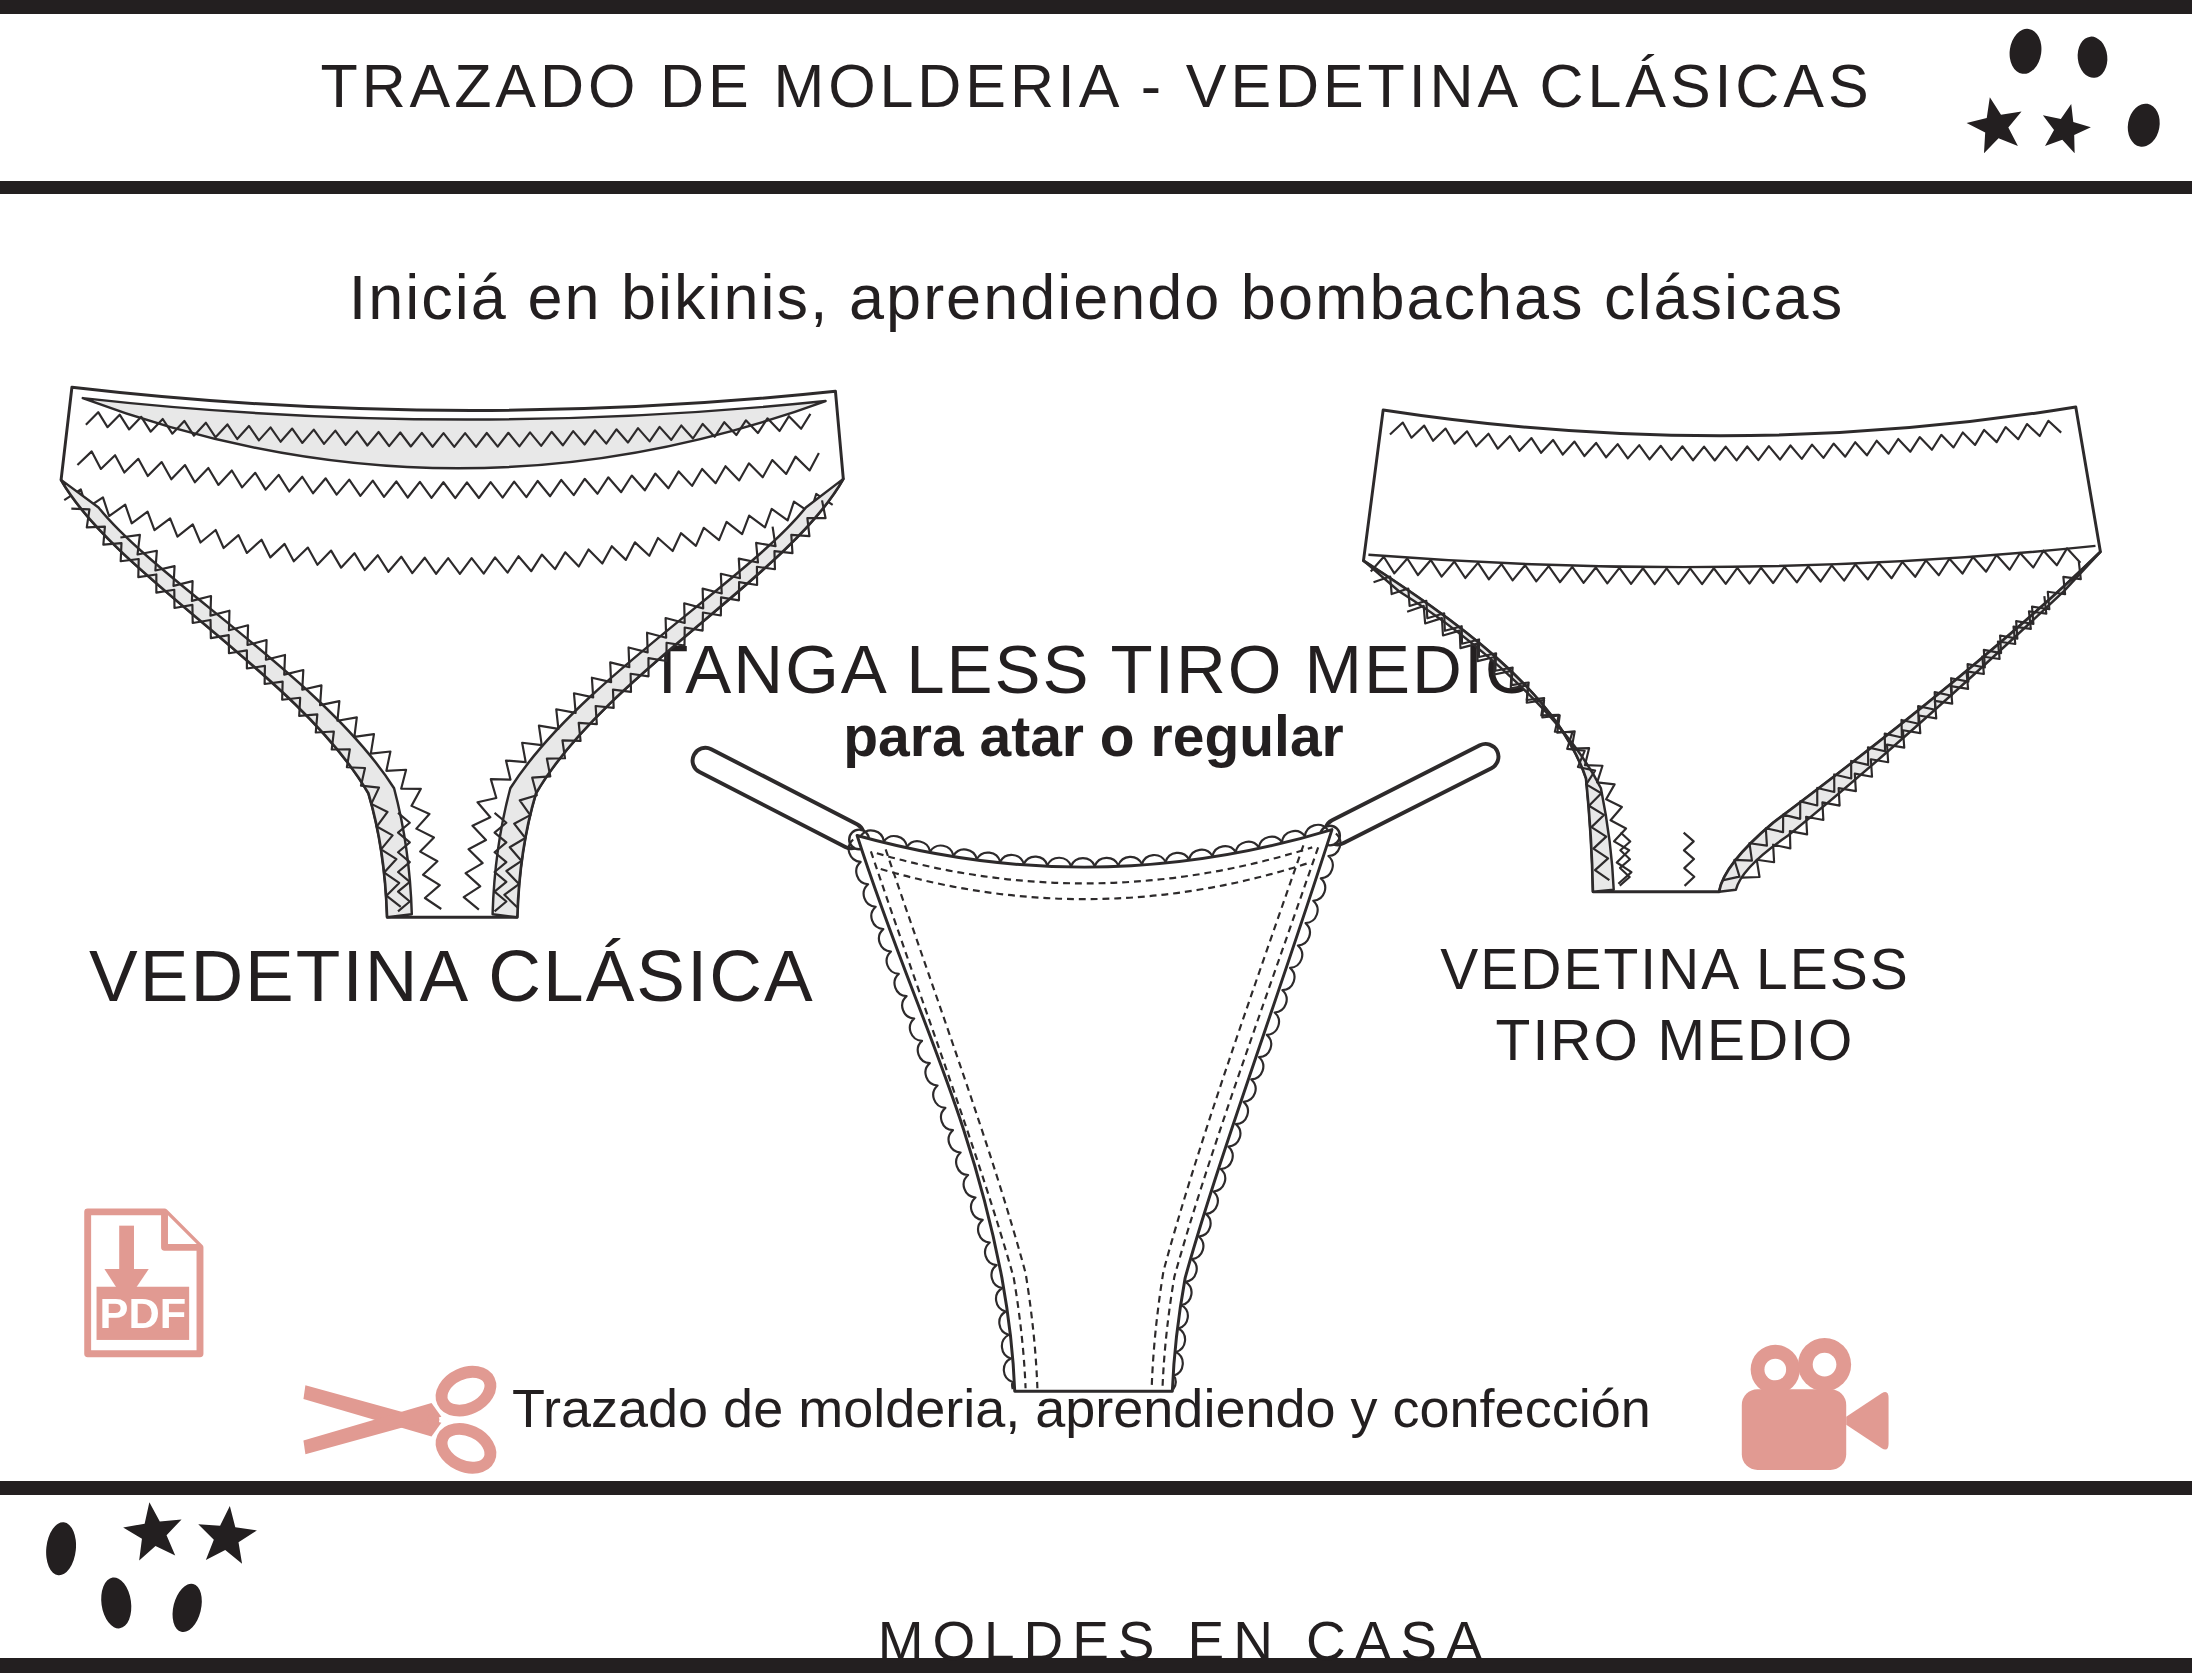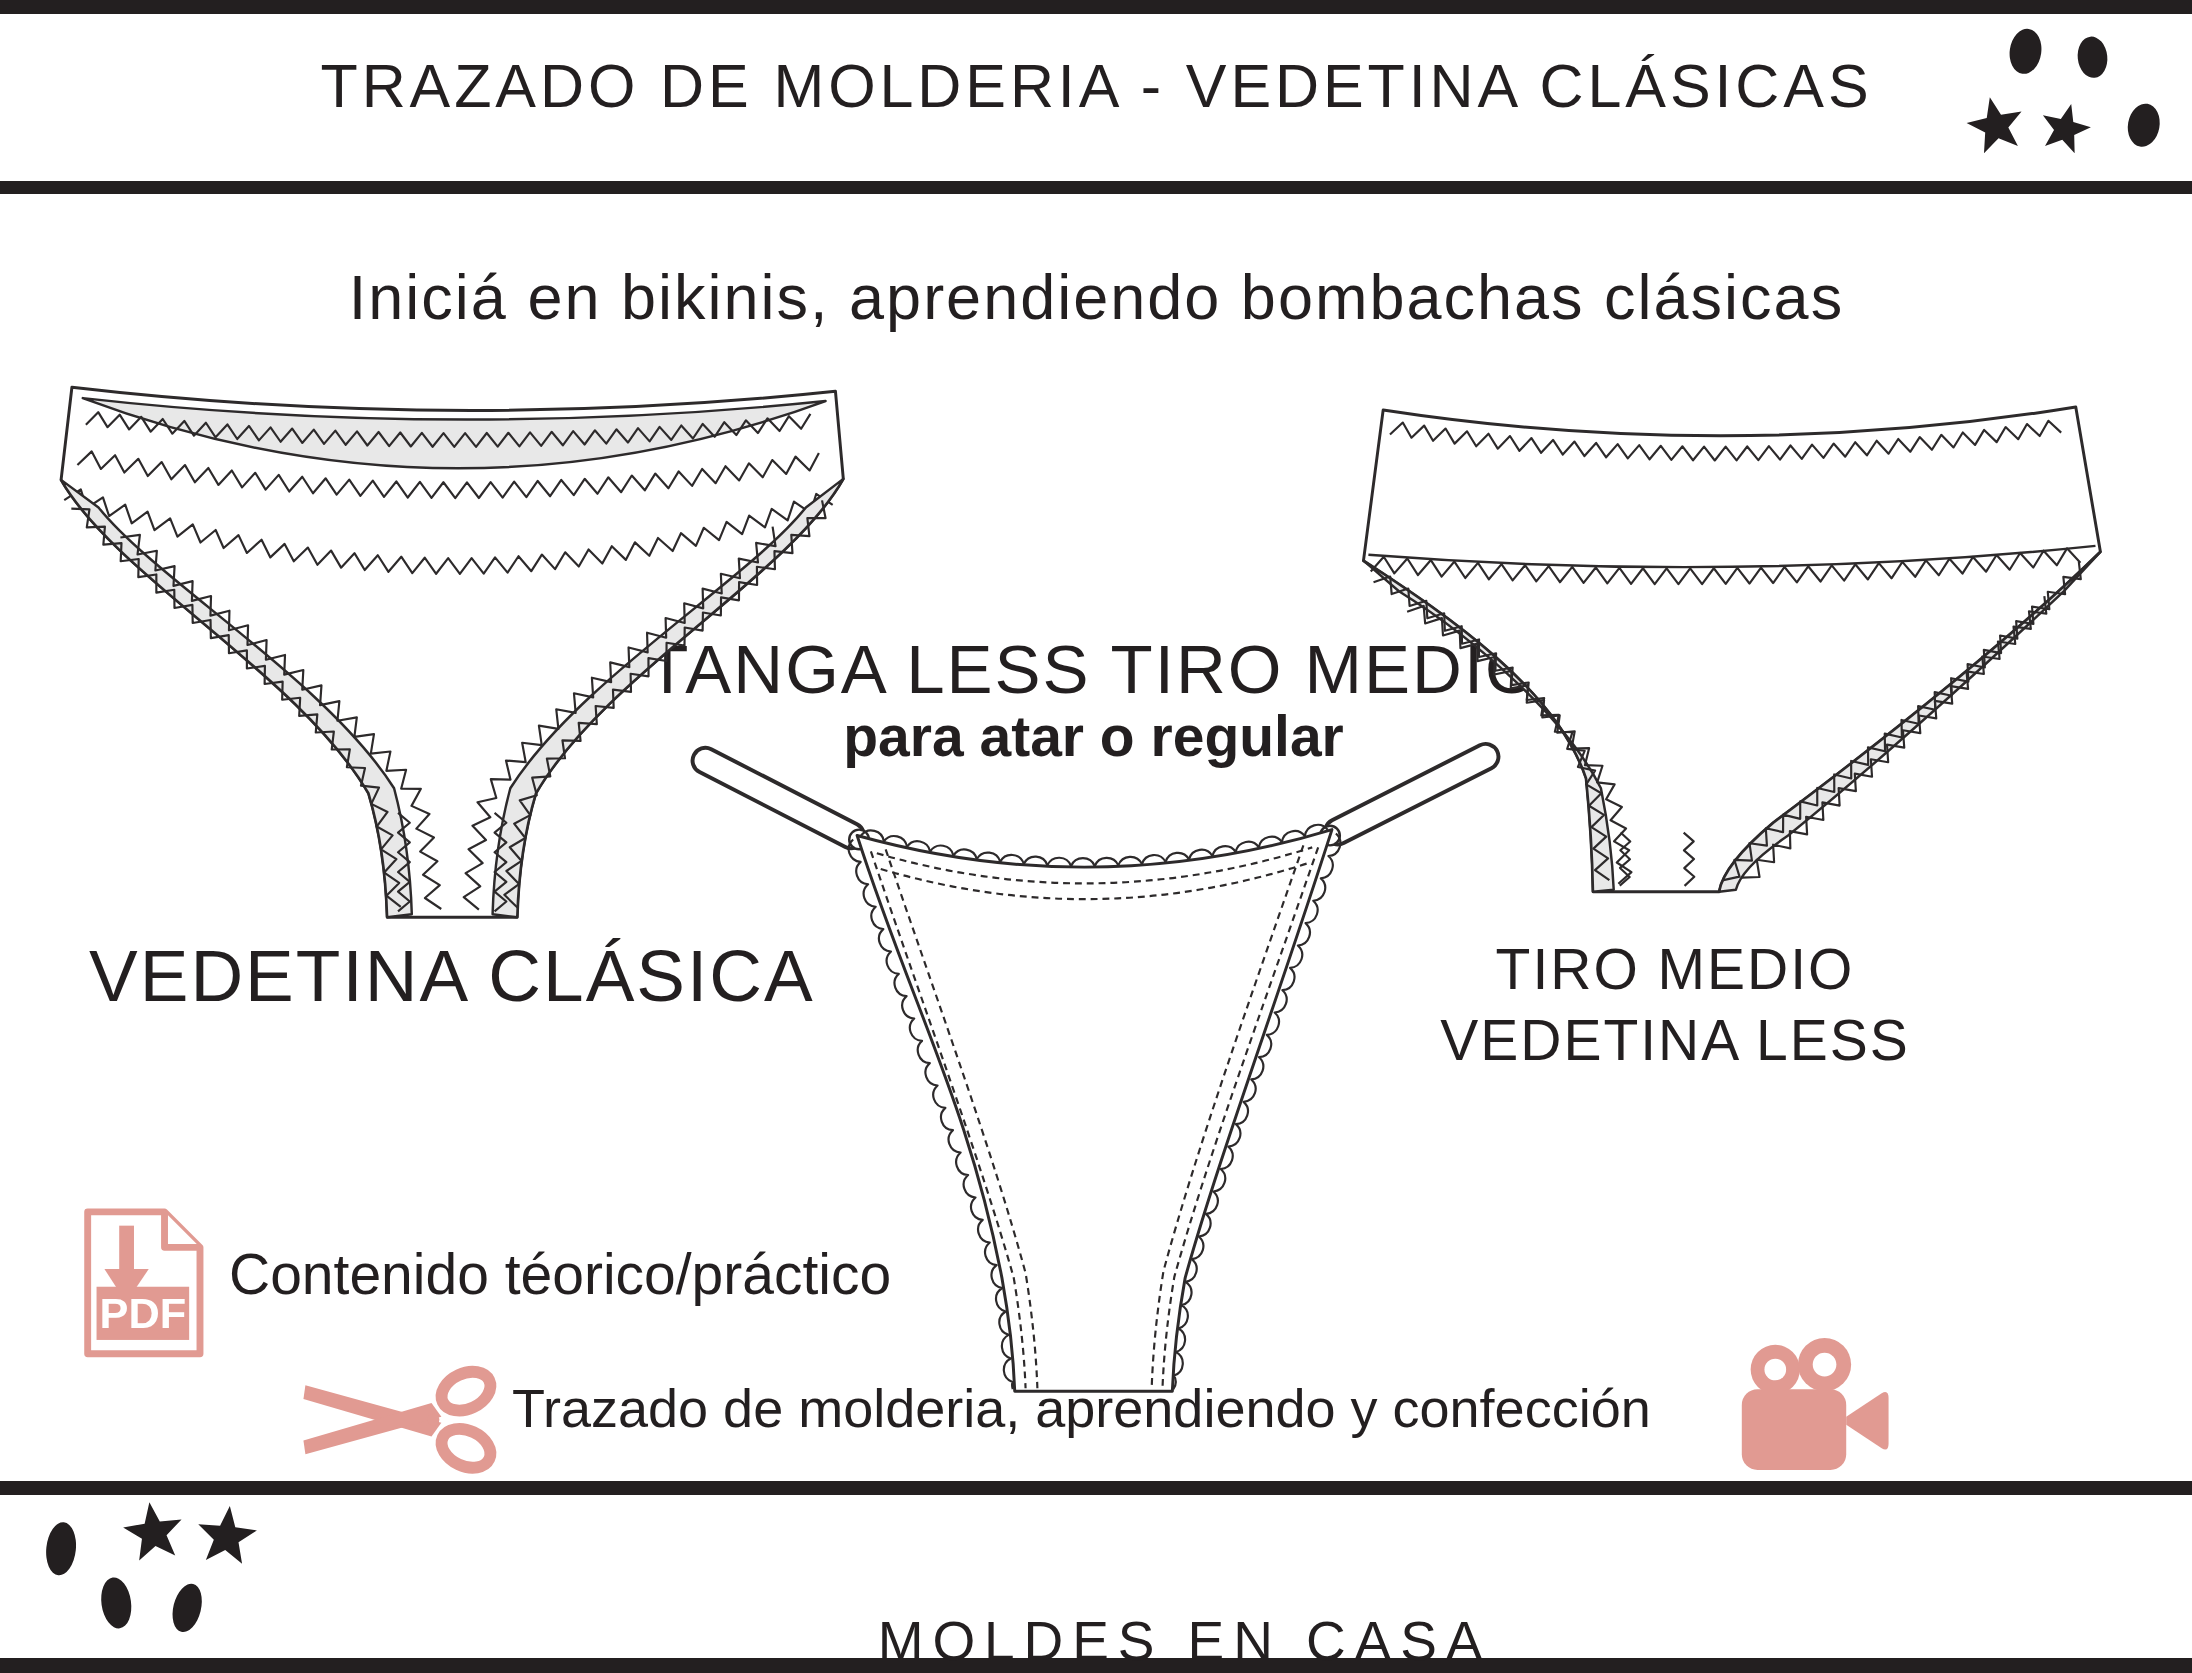--- a/index.html
+++ b/index.html
@@ -53,24 +53,23 @@
   <div class="bar" style="top:181px;height:12.8px"></div>
   <div class="bar" style="top:1481px;height:13.8px"></div>
   <div class="bar" style="top:1658px;height:15.8px"></div>
 
   <div class="title">TRAZADO DE MOLDERIA - VEDETINA CLÁSICAS</div>
   <div class="subtitle">Iniciá en bikinis, aprendiendo bombachas clásicas</div>
   <div class="tanga-title">TANGA LESS TIRO MEDIO</div>
   <div class="tanga-sub">para atar o regular</div>
   <div class="label-left">VEDETINA CLÁSICA</div>
   <div class="label-right">
+    <div>VEDETINA LESS</div>
     <div>TIRO MEDIO</div>
-    <div>VEDETINA LESS</div>
   </div>
-  <div class="feature-text-1">Contenido téorico/práctico</div>
   <div class="feature-text-2">Trazado de molderia, aprendiendo y confección</div>
   <div class="footer-brand">MOLDES EN CASA</div>
 
   <svg class="art" width="2193" height="1674" viewBox="0 0 2226 1699">
 
     <g fill="none" stroke="#2d2a2b" stroke-width="3" stroke-linejoin="round">
       <path d="M 73,393 Q 460,438 848,397 L 856,486 C 800,585 614,685 544,805 Q 527,862 525,931 L 393,931 Q 391,862 374,805 C 304,685 118,585 62,487 Z" fill="#ffffff"></path>
       <path d="M 84,404 Q 460,446 838,407 Q 461,545 84,404 Z" fill="#e8e8e8" stroke-width="2.5"></path>
 
       <path d="M 88,424 Q 460,468 832,426" stroke="none"></path>

